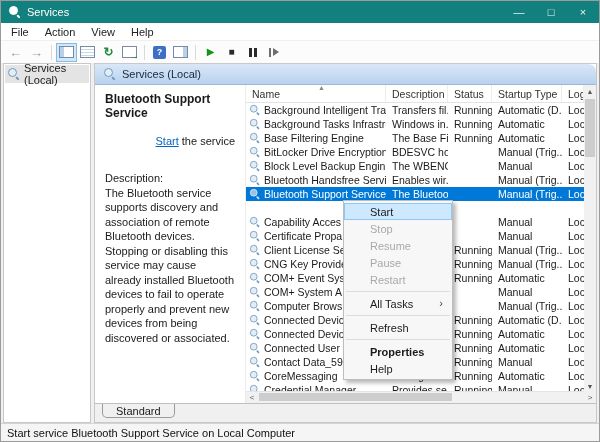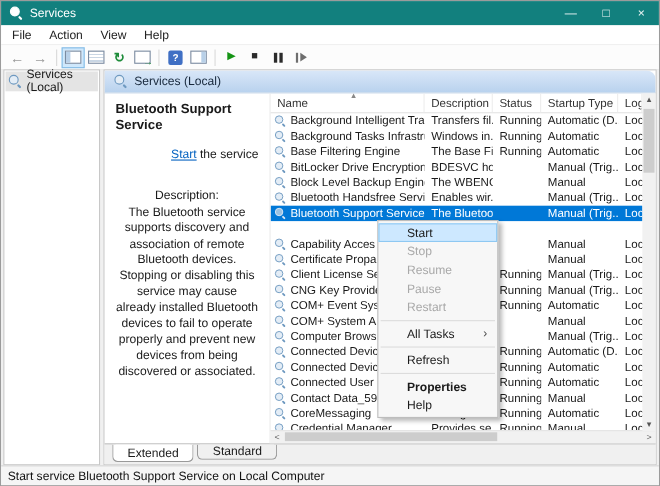--- a/index.html
+++ b/index.html
@@ -51,21 +51,21 @@
 
   .content{flex:1;border:1px solid #c8c8c8;box-sizing:border-box;background:#fff;display:flex;flex-direction:column;position:relative;}
   .content-header{height:20px;flex:none;background:linear-gradient(#d9e7f8,#b9d2ee);display:flex;align-items:center;gap:6px;padding:0 9px;font-size:11px;color:#17283c;border-bottom:1px solid #9db8d6;border-top-right-radius:8px;}
   .content-body{flex:1;display:flex;min-height:0;}
 
   
   .detail-pane{width:150px;flex:none;padding:7px 10px 0 10px;box-sizing:border-box;font-size:11px;color:#1a1a1a;overflow:hidden;}
   .detail-title{font-weight:bold;font-size:12px;margin-bottom:15px;}
   .detail-action{margin-bottom:24px;text-align:right;}
   .detail-action a{color:#0563c1;text-decoration:underline;cursor:pointer;}
-  .detail-desc{line-height:1.32;text-align:center;}
+  .detail-desc{line-height:1.32;}
 
   
   .list-pane{flex:1;min-width:0;display:flex;flex-direction:column;position:relative;border-left:1px solid #ececec;}
   .list-header{height:17px;flex:none;display:flex;border-bottom:1px solid #e3e3e3;padding-right:12px;position:relative;}
   .col{box-sizing:border-box;padding:3px 4px 0 6px;font-size:10.5px;color:#333;border-right:1px solid #ededed;white-space:nowrap;overflow:hidden;flex:none;}
   .sort-chevron{position:absolute;left:72px;top:-1px;font-size:7px;color:#888;}
   .list-rows{flex:1;min-height:0;overflow:hidden;padding-right:12px;}
   .row{height:14px;display:flex;align-items:center;font-size:10.5px;color:#1a1a1a;}
   .row.sel{background:#0078d7;color:#fff;}
   .cell{box-sizing:border-box;padding:0 4px 0 6px;white-space:nowrap;overflow:hidden;flex:none;}
@@ -423,21 +423,20 @@
           </div>
           <div class="vscroll">
             <span class="sb-arrow up">▲</span>
             <span class="thumb"></span>
             <span class="sb-arrow down">▼</span>
           </div>
         </div>
       </div>
 
       <div class="tabs-row" id="tabs-row">
-          <div class="tab active">Extended</div>
           <div class="tab inactive">Standard</div>
         </div>
     </div>
   </div>
 
   <div class="statusbar">
     <span>Start service Bluetooth Support Service on Local Computer</span>
   </div>
 
   <div class="context-menu" id="context-menu">

